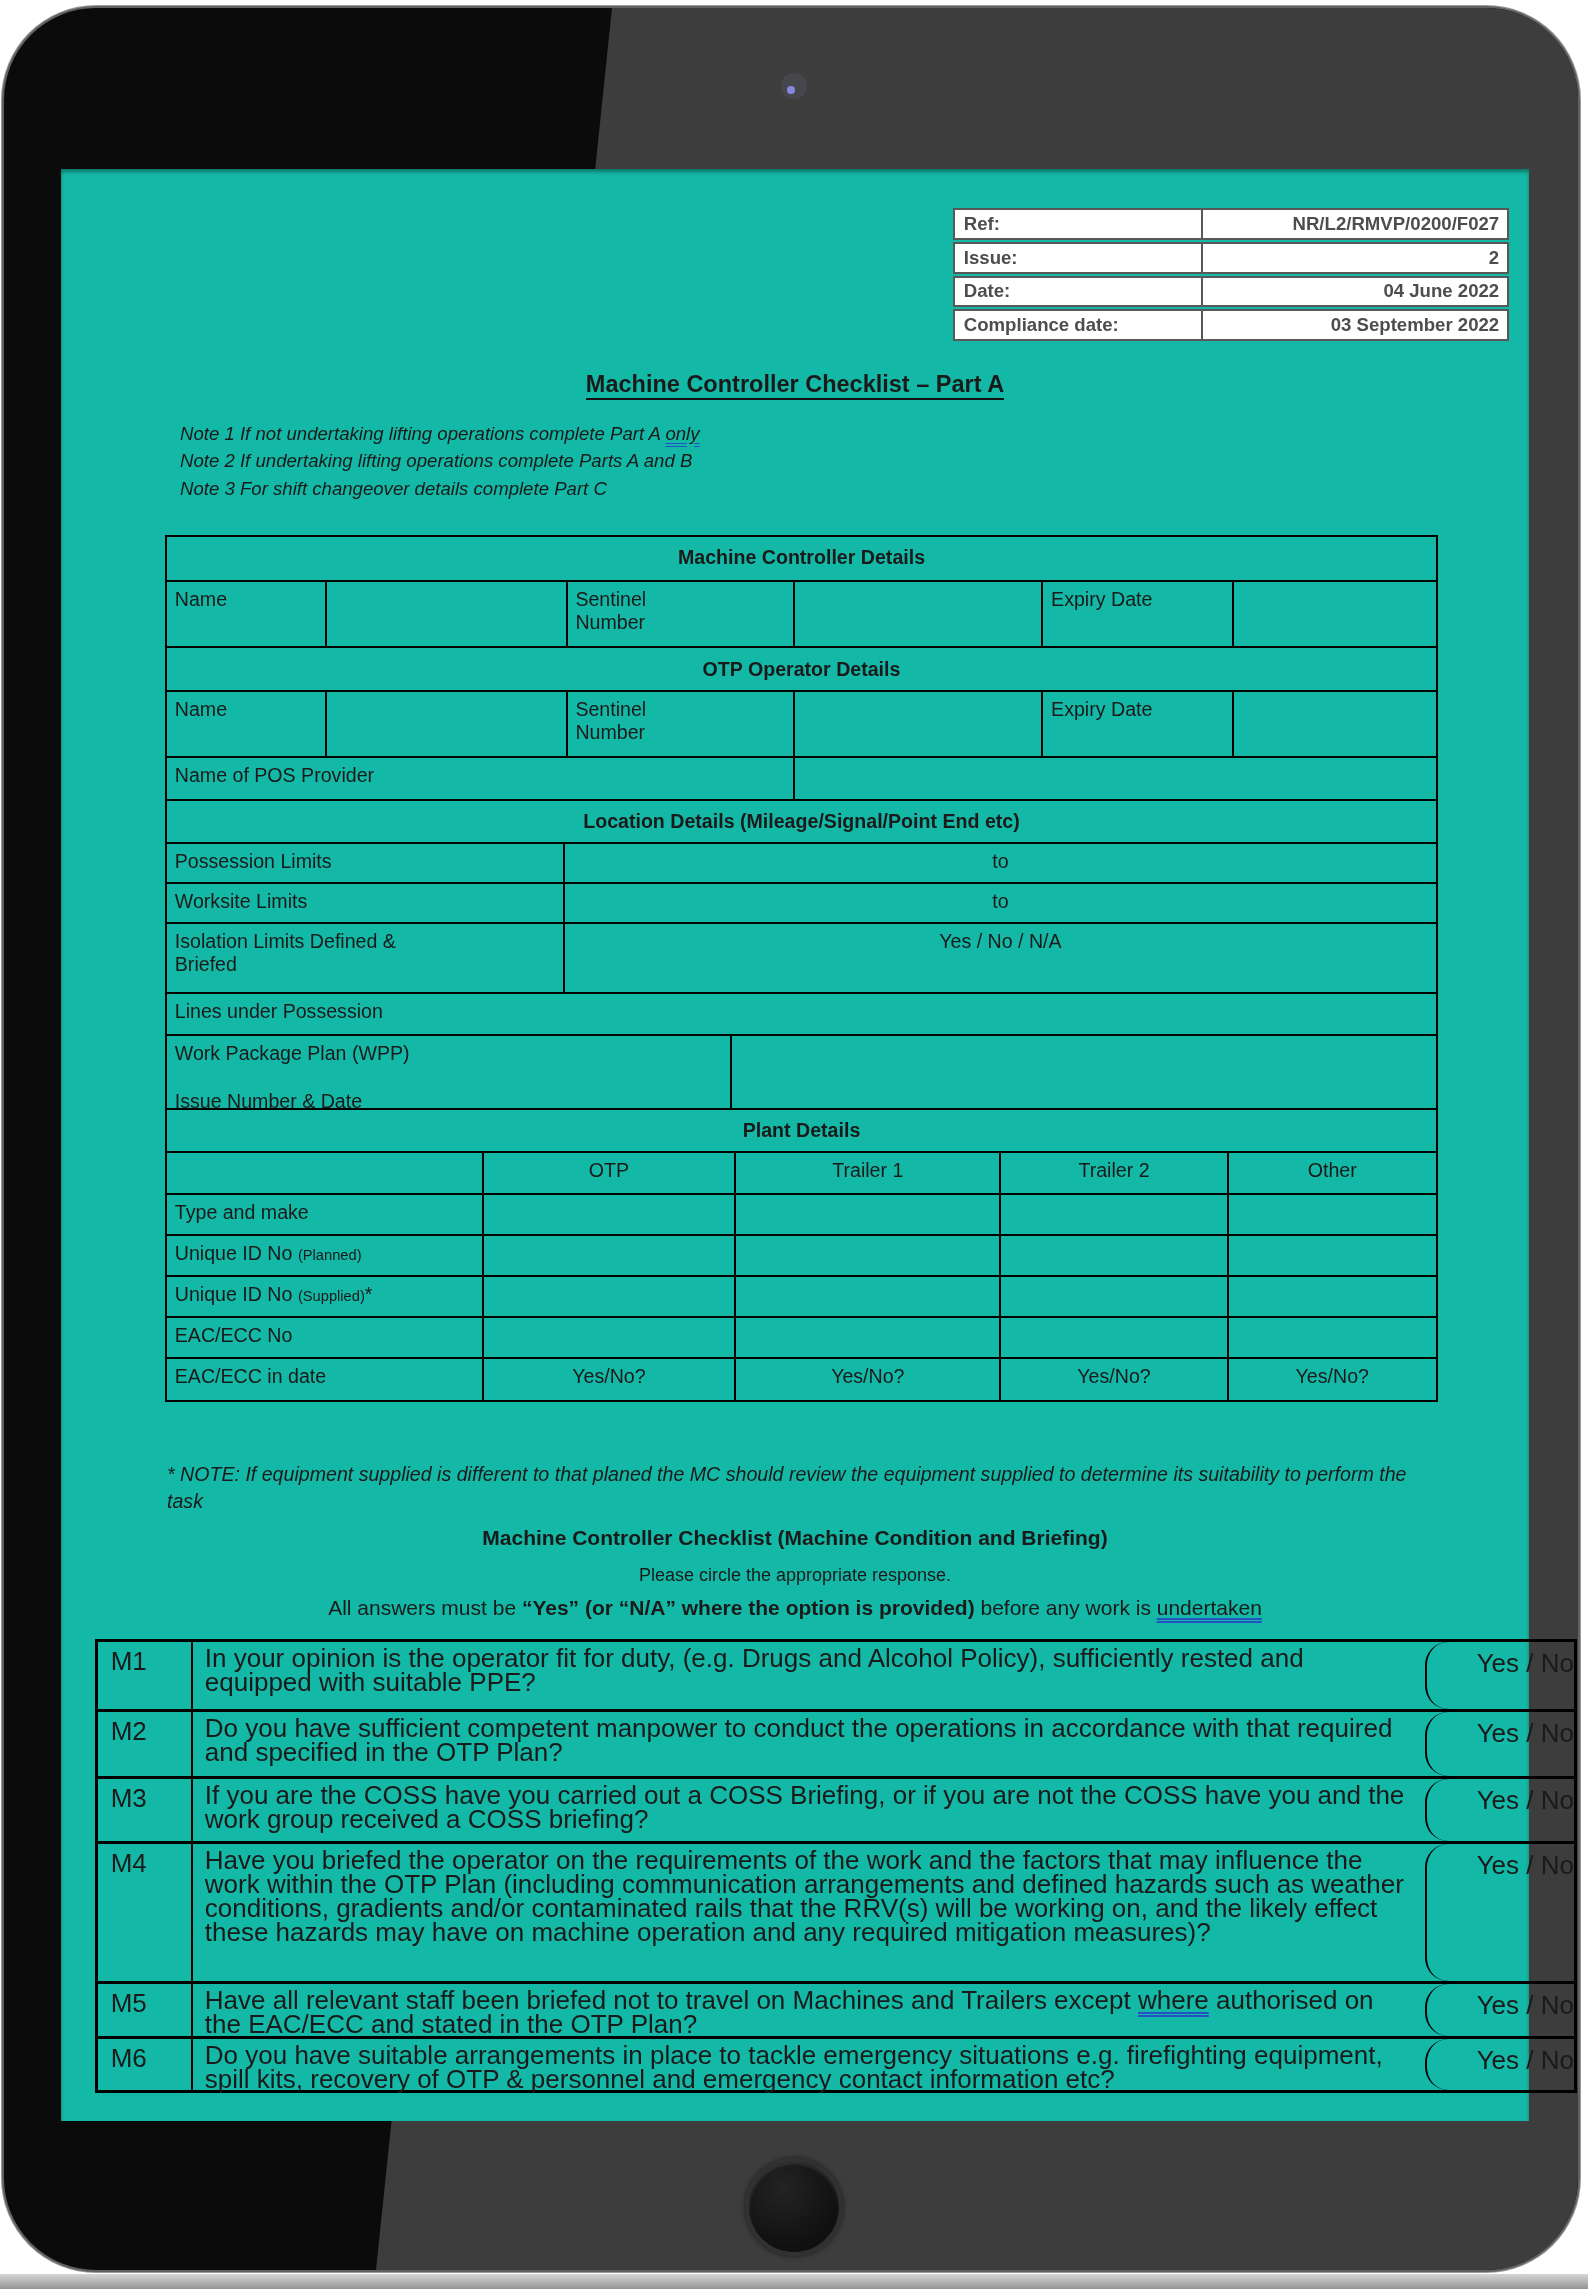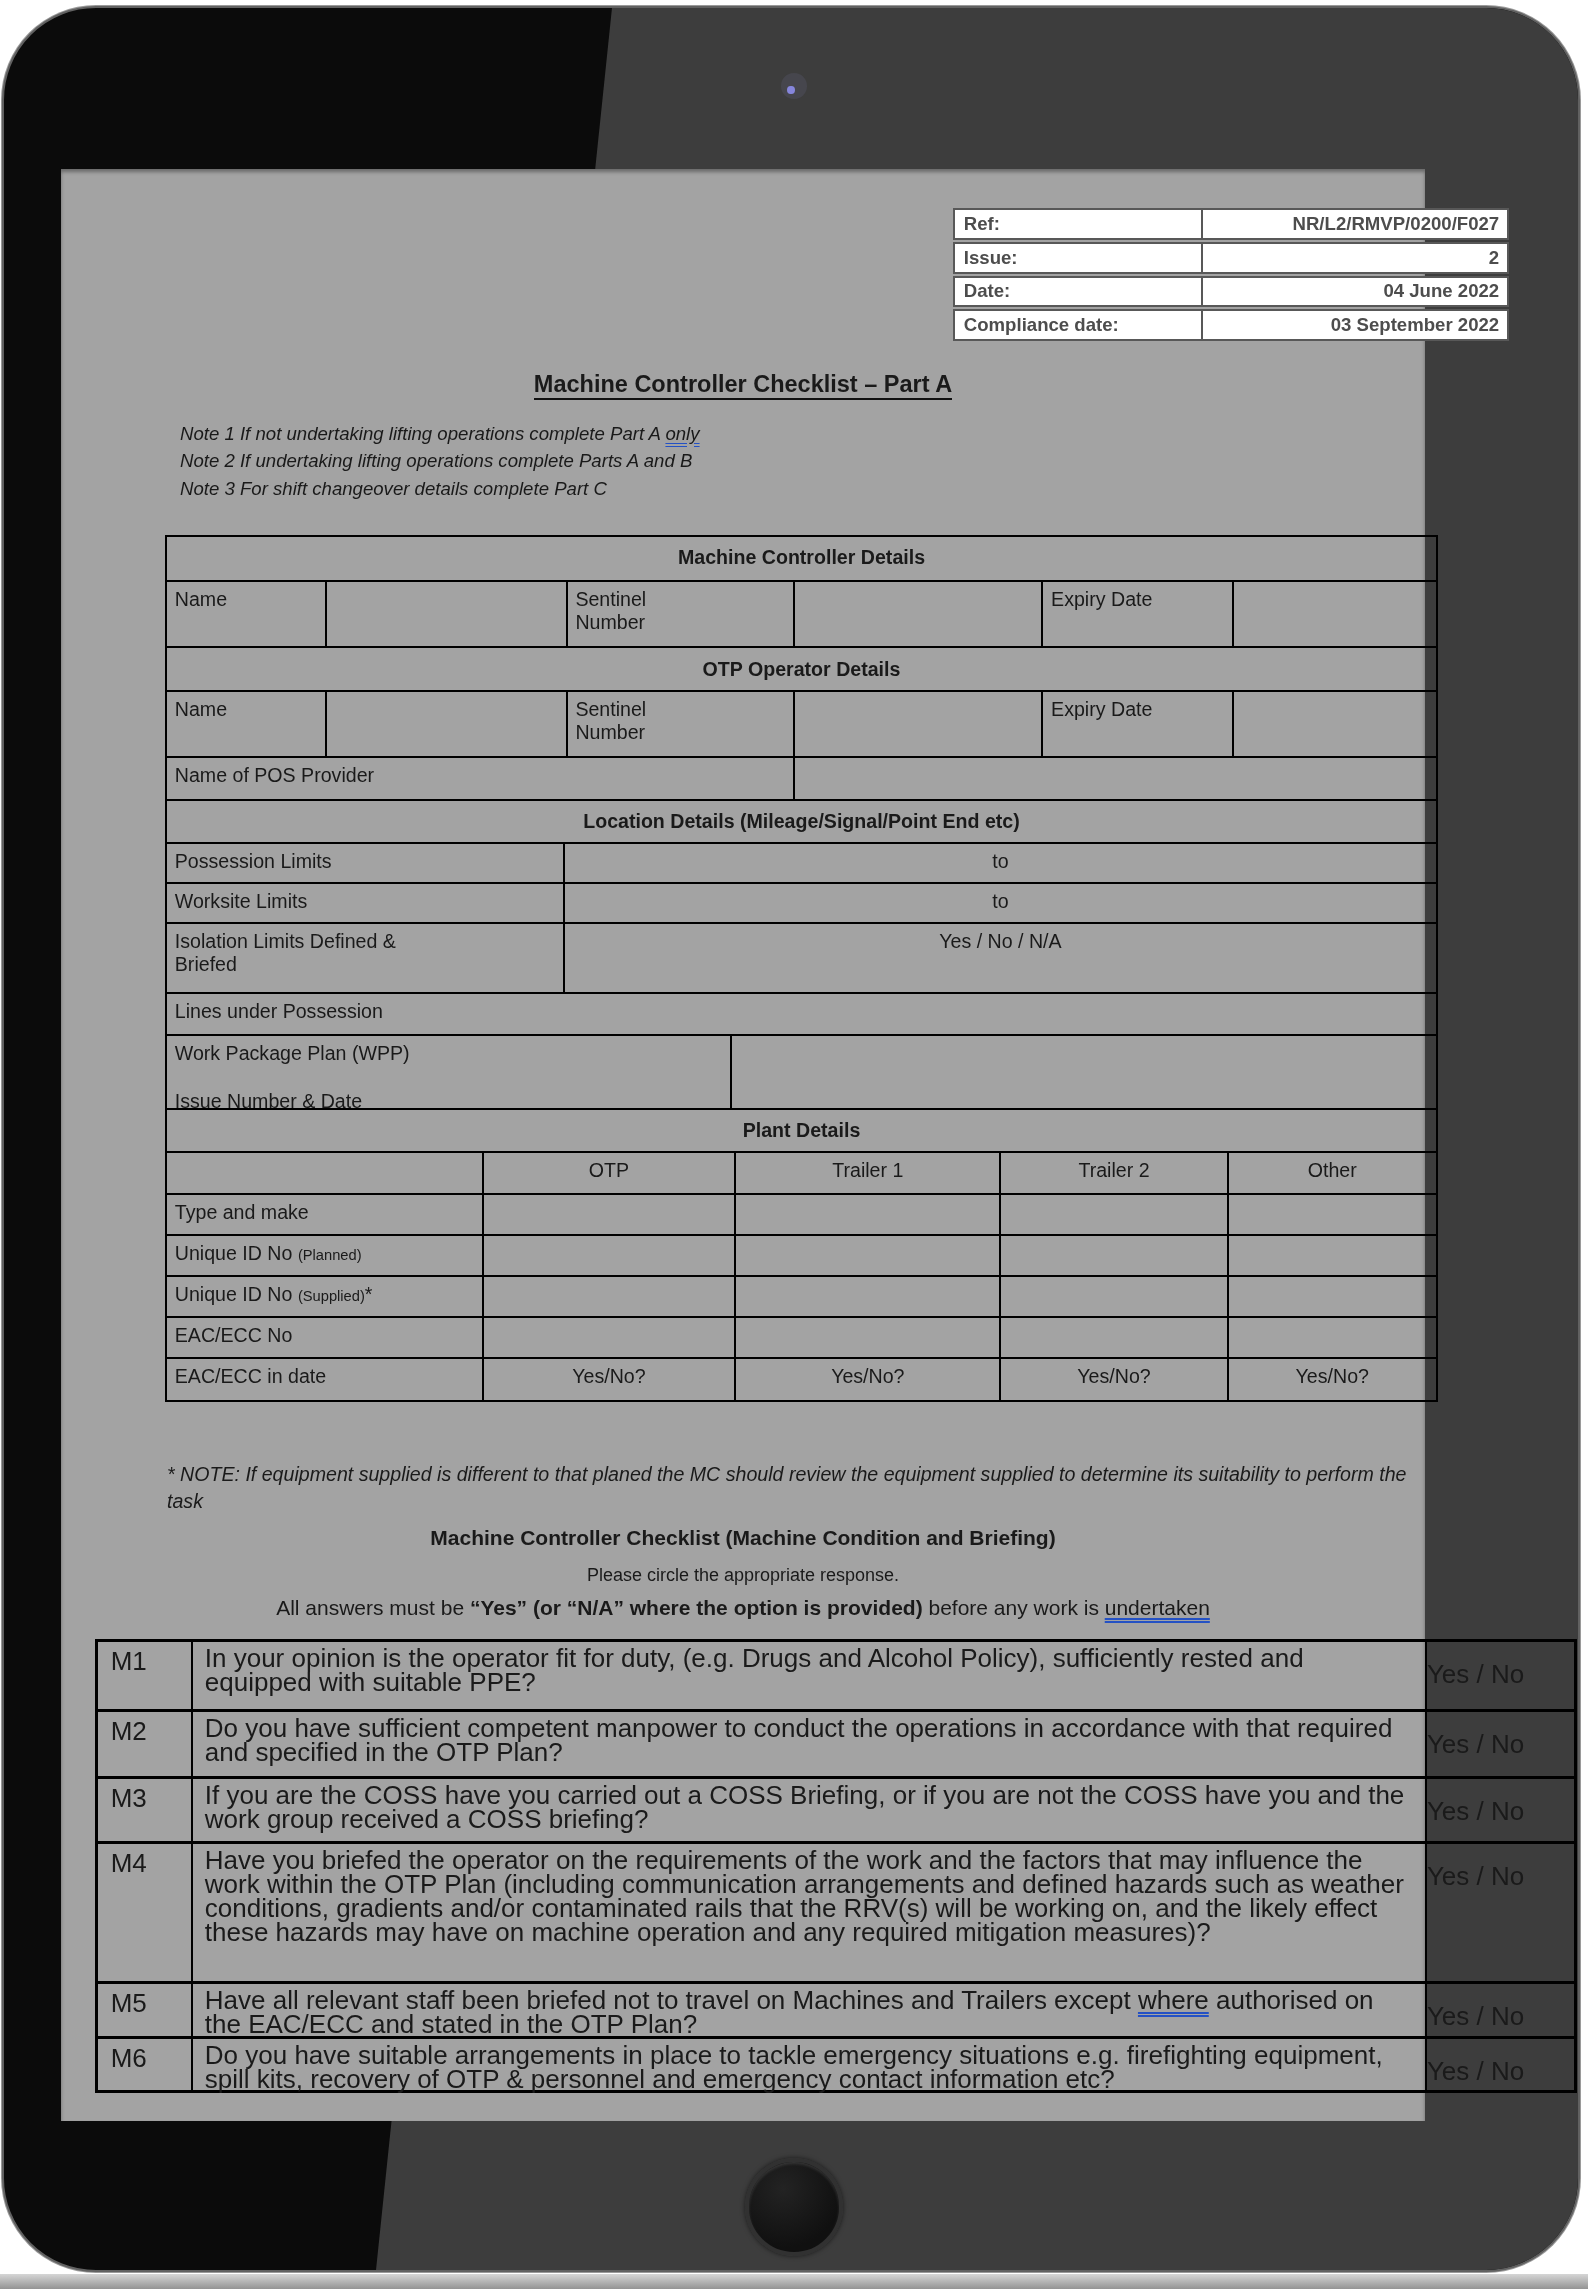--- a/index.html
+++ b/index.html
@@ -17,21 +17,21 @@
   #camera{position:absolute;left:781px;top:73px;width:25.5px;height:25.5px;border-radius:50%;
           background:#46464d;}
   #camera .glint{position:absolute;left:5.9px;top:12.7px;width:7.8px;height:8.8px;border-radius:50%;
           background:#8686dc;}
   #home-button{position:absolute;left:745px;top:2158px;width:98px;height:98px;border-radius:50%;
           background:radial-gradient(circle at 38% 30%,#232323,#101010 70%);
           border:4.9px solid #313131;box-sizing:border-box;
           box-shadow:inset 0 2px 2.9px rgba(255,255,255,0.12),0 0 4.9px rgba(0,0,0,0.6);}
 
   
-  #page{position:absolute;left:61px;top:169px;width:1364px;height:1952px;background:#a3a3a3;
+  #page{position:absolute;left:61px;top:169px;width:1468px;height:1952px;background:#14b8a6;
         box-shadow:inset 0 2.9px 3.9px rgba(0,0,0,0.35);}
 
   
   #ref-table{position:absolute;left:892px;top:39px;width:556px;font-weight:bold;font-size:18.6px;color:#4d4d4d;}
   .ref-row{display:flex;border:2px solid #585858;margin-top:2px;background:#fff;}
   .ref-row:first-child{margin-top:0;}
   .ref-label{flex:0 0 248px;border-right:2px solid #585858;padding:2.9px 5.9px 2.9px 8.8px;box-sizing:border-box;}
   .ref-value{flex:1;text-align:right;padding:2.9px 7.8px 2.9px 3.9px;box-sizing:border-box;white-space:nowrap;}
 
   
@@ -71,21 +71,21 @@
 
   
   #checklist{position:absolute;left:34px;top:1470px;width:1482px;border:3.9px solid #000;box-sizing:border-box;
              font-size:26px;}
   .crow{display:flex;box-sizing:border-box;}
   .crow + .crow{border-top:3.9px solid #000;}
   .ccell{box-sizing:border-box;}
   .ccell + .ccell{border-left:2.9px solid #000;}
   .c-id{flex:0 0 6.3%;padding:3.9px 0 0 12.7px;}
   .c-q{flex:0 0 83.6%;padding:3.9px 11.8px 0 11.8px;line-height:24px;}
-  .c-a{flex:0 0 10.1%;padding-top:17px;text-align:left;white-space:nowrap;}
+  .c-a{flex:0 0 10.1%;padding-top:6px;text-align:right;white-space:nowrap;border-radius:23px;}
 </style>
 </head>
 <body>
 
 <div id="canvas">
   <div id="tablet">
     <div id="tablet-light"></div>
   </div>
   <div id="desk-strip"></div>
   <div id="camera">

